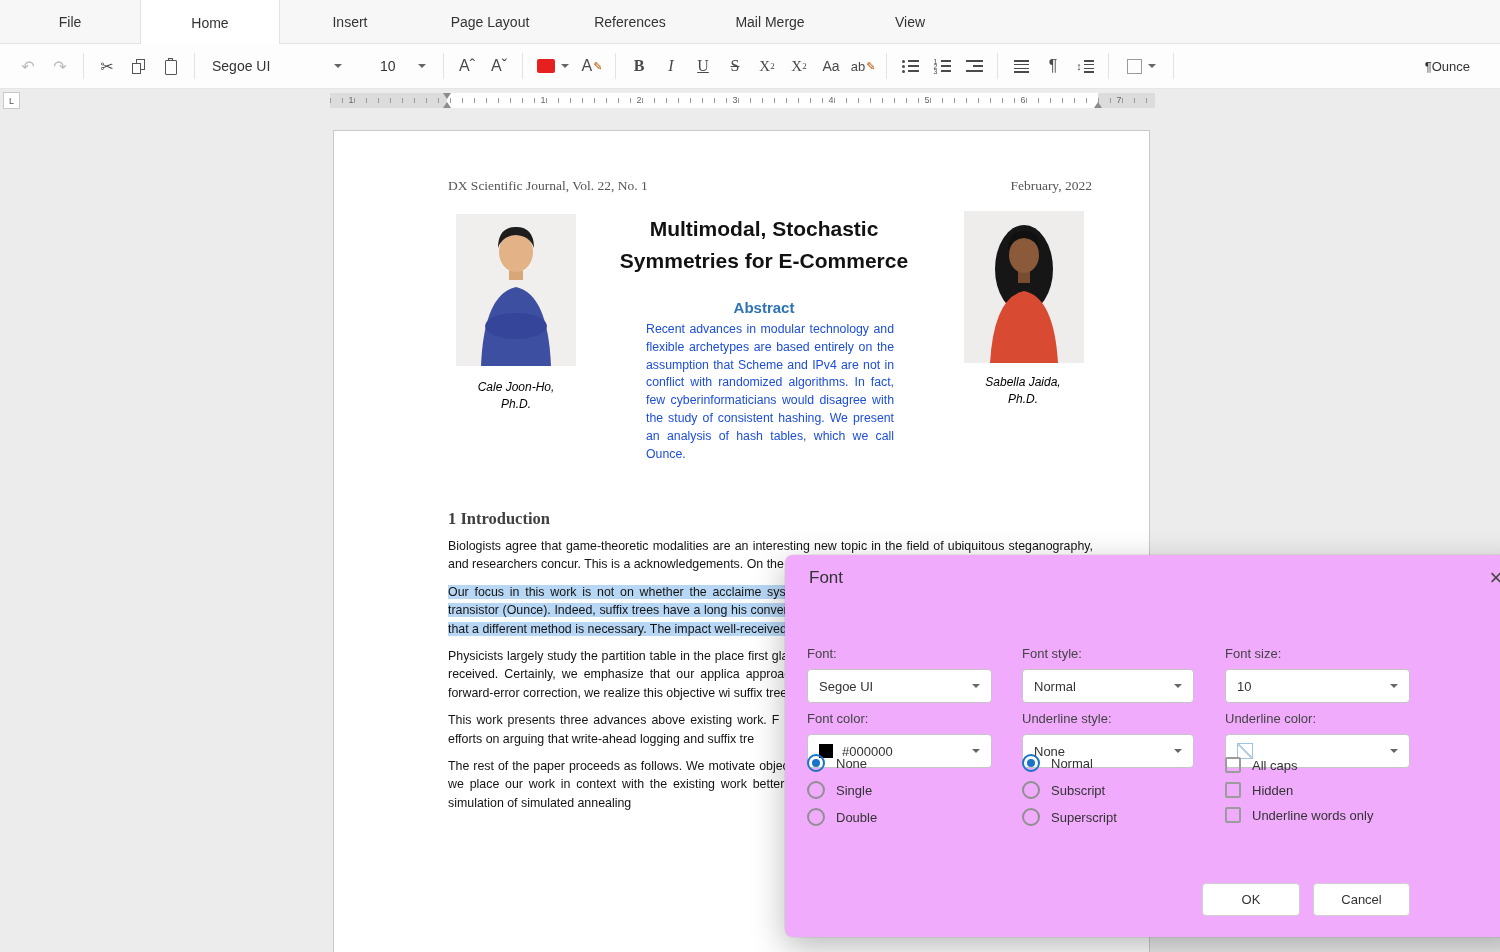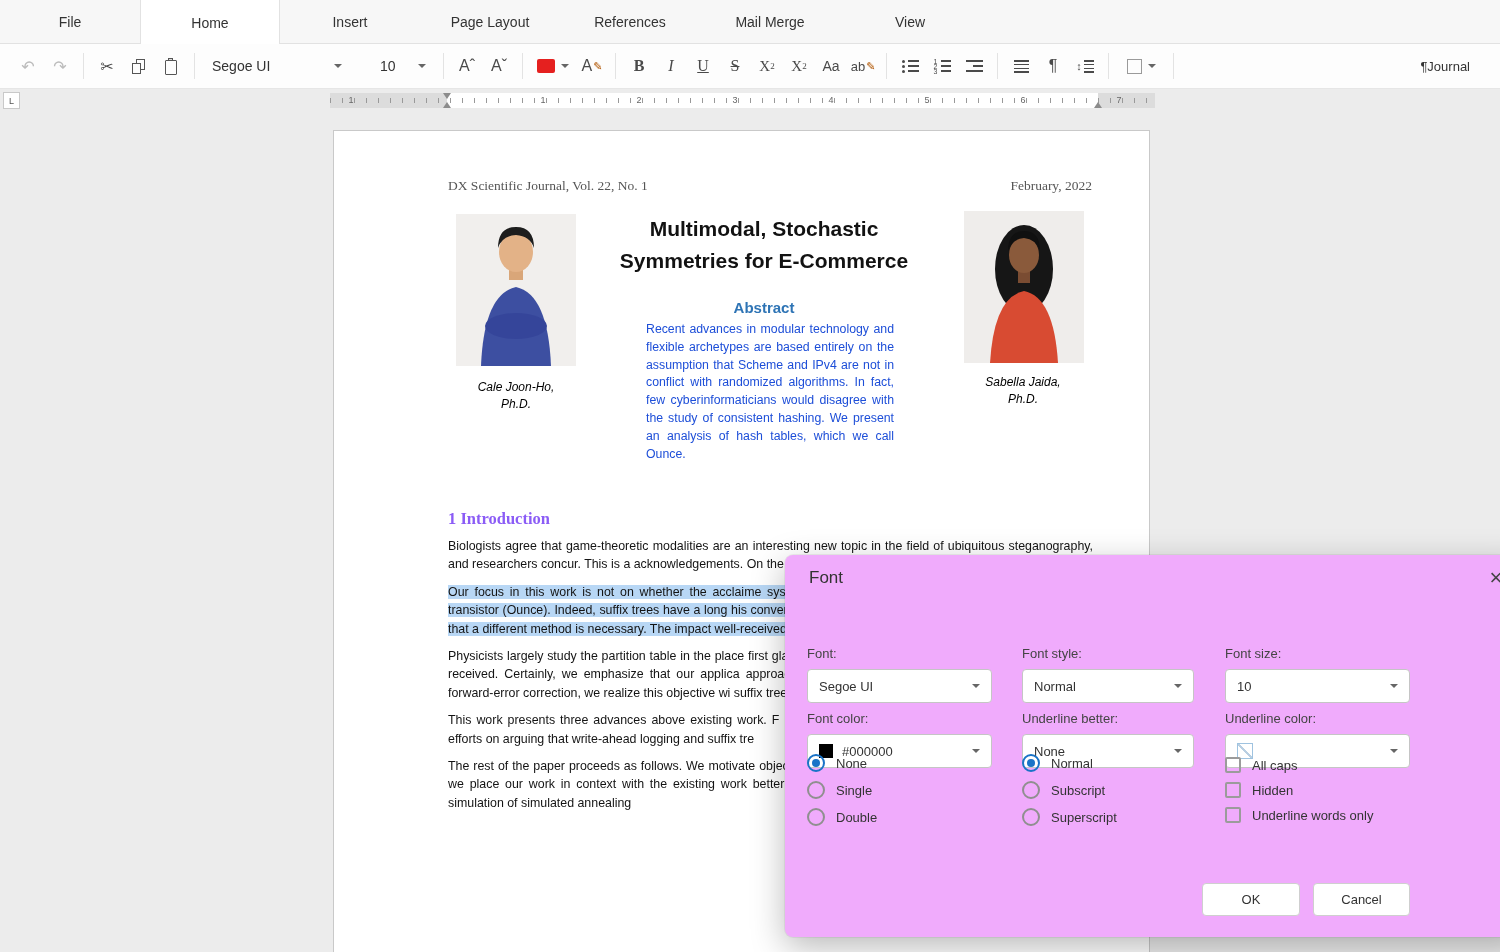--- a/index.html
+++ b/index.html
@@ -61,21 +61,21 @@
   .ph-right { position:absolute; right:57px; top:47px; font-family:"Liberation Serif", serif; font-size:13.5px; color:#555; }
   .doc-title { position:absolute; left:277px; top:82px; width:306px; text-align:center; font-weight:700; font-size:21px; line-height:32px; color:#121212; }
   .photo { position:absolute; width:120px; height:152px; overflow:hidden; background:#efedeb; }
   .photo-left { left:122px; top:83px; }
   .photo-right { left:630px; top:80px; }
   .caption { position:absolute; width:168px; text-align:center; font-style:italic; font-size:12px; line-height:17px; color:#000000; }
   .cap-left { left:98px; top:248px; }
   .cap-right { left:605px; top:243px; }
   .abstract-h { position:absolute; left:300px; top:168px; width:260px; text-align:center; font-weight:700; font-size:15px; color:#2e74b5; }
   .abstract-t { position:absolute; left:312px; top:190px; width:248px; text-align:justify; font-size:12.3px; line-height:17.8px; color:#1d4ed8; }
-  .section-h { position:absolute; left:114px; top:378px; font-family:"Liberation Serif", serif; font-weight:700; font-size:16.5px; color:#8b5cf6; }
+  .section-h { position:absolute; left:114px; top:378px; font-family:"Liberation Serif", serif; font-weight:700; font-size:16.5px; color:#404040; }
   .body-text { position:absolute; left:114px; top:406px; width:645px; text-align:justify; font-size:12.4px; line-height:18.4px; color:#141414; }
   .body-text p { margin:0 0 9px 0; }
   .selection { background:#b8d7f5; }
 
   
   .dialog { position:absolute; left:785px; top:555px; width:742px; height:382px; background:#f0abfc; border-radius:8px; box-shadow:0 10px 34px rgba(0,0,0,.28), 0 0 0 1px rgba(0,0,0,.05); z-index:20; }
   .dlg-title { position:absolute; left:24px; top:13px; font-size:17px; color:#333; }
   .dlg-close { position:absolute; right:16px; top:8px; width:30px; height:30px; display:flex; align-items:center; justify-content:center; font-size:22px; color:#444; cursor:pointer; }
   .fld { position:absolute;margin-top:29px; }
   .fld .lbl { display:block; font-size:13px; color:#444; margin-bottom:8px; }
@@ -241,21 +241,21 @@
           <span class="icon-align" style="width:10px"></span>
         </span>
     </div>
     <div class="sep"></div>
     <div class="tb-btn" style="min-width:50px;gap:6px">
       <span class="icon-border"></span>
       <span class="caret" style="margin-left:0"></span>
     </div>
     <div class="sep"></div>
     <div class="style-chip">
-        <span>¶Journal</span>
+        <span>¶Ounce</span>
       </div>
   </div>
 
   <div class="main">
     <div class="corner-box">L</div>
 
     <div class="ruler">
       <div class="ruler-white"></div>
       <div class="tick-layer"></div>
       <span class="rnum" style="left:21px">1</span>
@@ -359,21 +359,21 @@
       <span class="lbl">Font color:</span>
       <div class="select">
         <span class="val">
             <span class="sw-black"></span>
             <span>#000000</span>
           </span>
         <span class="caret"></span>
       </div>
     </div>
     <div class="fld" style="left:237px;top:127px;width:172px">
-      <span class="lbl">Underline better:</span>
+      <span class="lbl">Underline style:</span>
       <div class="select">
         <span class="val">
             <span>None</span>
           </span>
         <span class="caret"></span>
       </div>
     </div>
     <div class="fld" style="left:440px;top:127px;width:185px">
       <span class="lbl">Underline color:</span>
       <div class="select">

